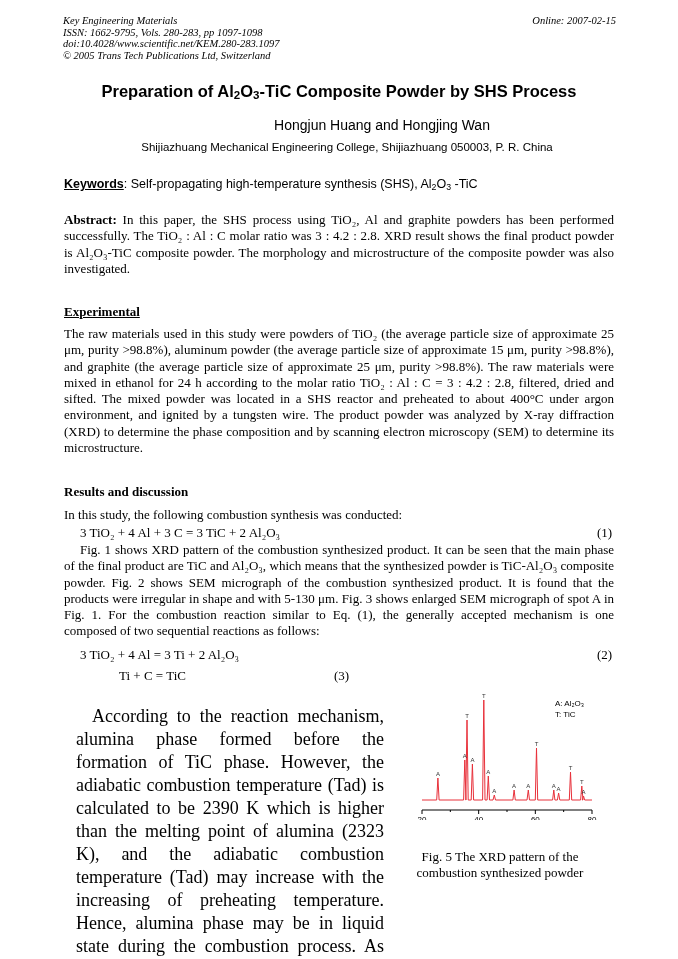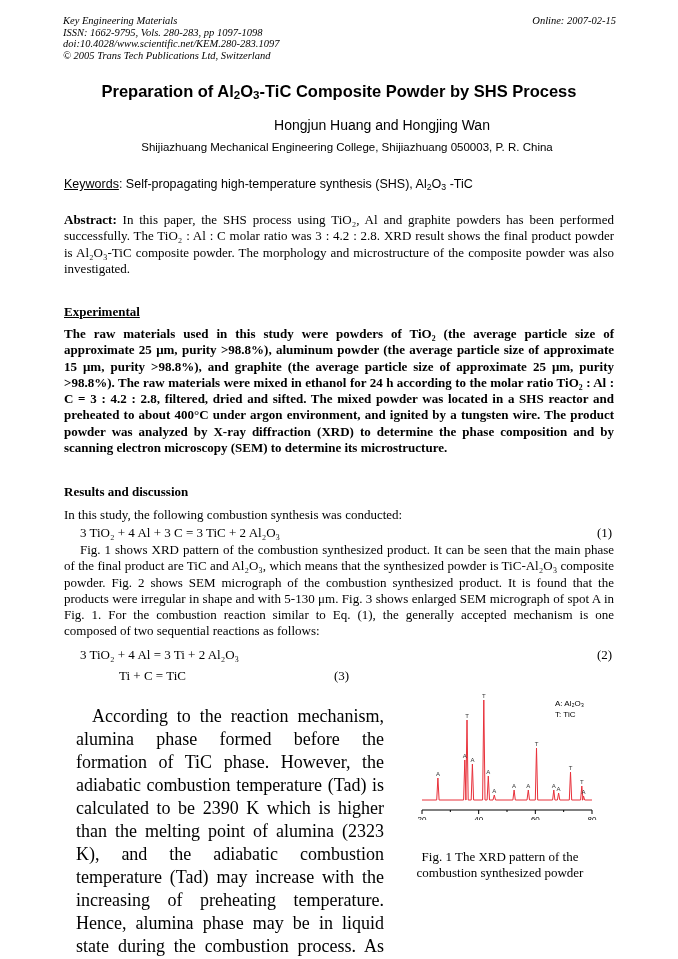--- a/index.html
+++ b/index.html
@@ -5,21 +5,21 @@
   html, body { margin: 0; padding: 0; background: #ffffff; }
   body { width: 678px; height: 959px; position: relative; overflow: hidden; color: #000; }
   .serif { font-family: "Liberation Serif", "DejaVu Serif", serif; }
   .sans { font-family: "Liberation Sans", "DejaVu Sans", sans-serif; }
   .hdr { position: absolute; top: 15px; left: 63px; width: 553px; font-size: 10.5px; line-height: 11.5px; font-style: italic; }
   .hdr .right { position: absolute; right: 0; top: 0; text-align: center; }
   .title { position: absolute; top: 82px; left: 0; width: 678px; text-align: center; font-weight: bold; font-size: 16.5px; }
   .authors { position: absolute; top: 117px; left: 0; width: 678px; text-align: center; font-size: 14px; padding-left: 43px; }
   .affil { position: absolute; top: 141px; left: 8px; width: 678px; text-align: center; font-size: 11.5px; }
   .keywords { position: absolute; top: 177px; left: 64px; font-size: 12.5px; }
-  .keywords .kw-label { font-weight: normal; text-decoration: underline; }
+  .keywords .kw-label { font-weight: bold; text-decoration: underline; }
   .block { position: absolute; left: 64px; width: 550px; font-size: 13px; line-height: 16.3px; text-align: justify; }
   .block p { margin: 0; }
   .heading { position: absolute; left: 64px; font-weight: bold; font-size: 13px; }
   .eq { position: absolute; left: 80px; font-size: 13px; }
   .eqnum { position: absolute; font-size: 13px; }
   .indent { text-indent: 16px; }
   sub { font-size: 70%; vertical-align: -2px; line-height: 0; }
   .col { position: absolute; left: 76px; width: 308px; top: 687px; font-size: 18px; line-height: 23px; text-align: justify; }
   .fig { position: absolute; left: 405px; top: 690px; width: 205px; height: 130px; }
   .caption { position: absolute; left: 400px; top: 849px; width: 200px; text-align: center; font-size: 13px; line-height: 16px; }
@@ -40,21 +40,21 @@
 <div class="authors sans">Hongjun Huang and Hongjing Wan</div>
 <div class="affil sans">Shijiazhuang Mechanical Engineering College, Shijiazhuang 050003, P. R. China</div>
 
 <div class="keywords sans"><span class="kw-label">Keywords</span><span>: Self-propagating high-temperature synthesis (SHS), Al</span><sub>2</sub><span>O</span><sub>3</sub><span> -TiC</span></div>
 
 <div class="block serif" style="top:212px;">
   <p><b>Abstract:</b><span> In this paper, the SHS process using TiO₂, Al and graphite powders has been performed successfully. The TiO₂ : Al : C molar ratio was 3 : 4.2 : 2.8. XRD result shows the final product powder is Al₂O₃-TiC composite powder. The morphology and microstructure of the composite powder was also investigated.</span></p>
 </div>
 
 <div class="heading serif" style="top:304px;text-decoration:underline;">Experimental</div>
-<div class="block serif" style="top:326px;font-weight:bold;">
+<div class="block serif" style="top:326px;">
   <p>The raw materials used in this study were powders of TiO₂ (the average particle size of approximate 25 μm, purity &gt;98.8%), aluminum powder (the average particle size of approximate 15 μm, purity &gt;98.8%), and graphite (the average particle size of approximate 25 μm, purity &gt;98.8%). The raw materials were mixed in ethanol for 24 h according to the molar ratio TiO₂ : Al : C = 3 : 4.2 : 2.8, filtered, dried and sifted. The mixed powder was located in a SHS reactor and preheated to about 400°C under argon environment, and ignited by a tungsten wire. The product powder was analyzed by X-ray diffraction (XRD) to determine the phase composition and by scanning electron microscopy (SEM) to determine its microstructure.</p>
 </div>
 
 <div class="heading serif" style="top:484px;">Results and discussion</div>
 <div class="block serif" style="top:507px;">
     <p>In this study, the following combustion synthesis was conducted:</p>
   </div>
 
 <div class="eq serif" style="top:525px;">3 TiO₂ + 4 Al + 3 C = 3 TiC + 2 Al₂O₃</div>
 <div class="eqnum serif" style="top:525px; left:597px;">(1)</div>
@@ -110,13 +110,13 @@
         <text x="73.66666666666666" y="132">40</text>
         <text x="130.33333333333331" y="132">60</text>
         <text x="187" y="132">80</text>
       </g>
     <text x="103" y="139" font-family="Liberation Sans, DejaVu Sans, sans-serif" font-size="10" text-anchor="middle">2θ</text>
     <text x="150" y="16" font-family="Liberation Sans, DejaVu Sans, sans-serif" font-size="8">A: Al₂O₃</text>
     <text x="150" y="27" font-family="Liberation Sans, DejaVu Sans, sans-serif" font-size="8">T: TiC</text>
   </svg>
 </div>
 
-<div class="caption serif">Fig. 1 The XRD pattern of the combustion synthesized powder</div>
+<div class="caption serif">Fig. 5 The XRD pattern of the combustion synthesized powder</div>
 
 </body></html>

